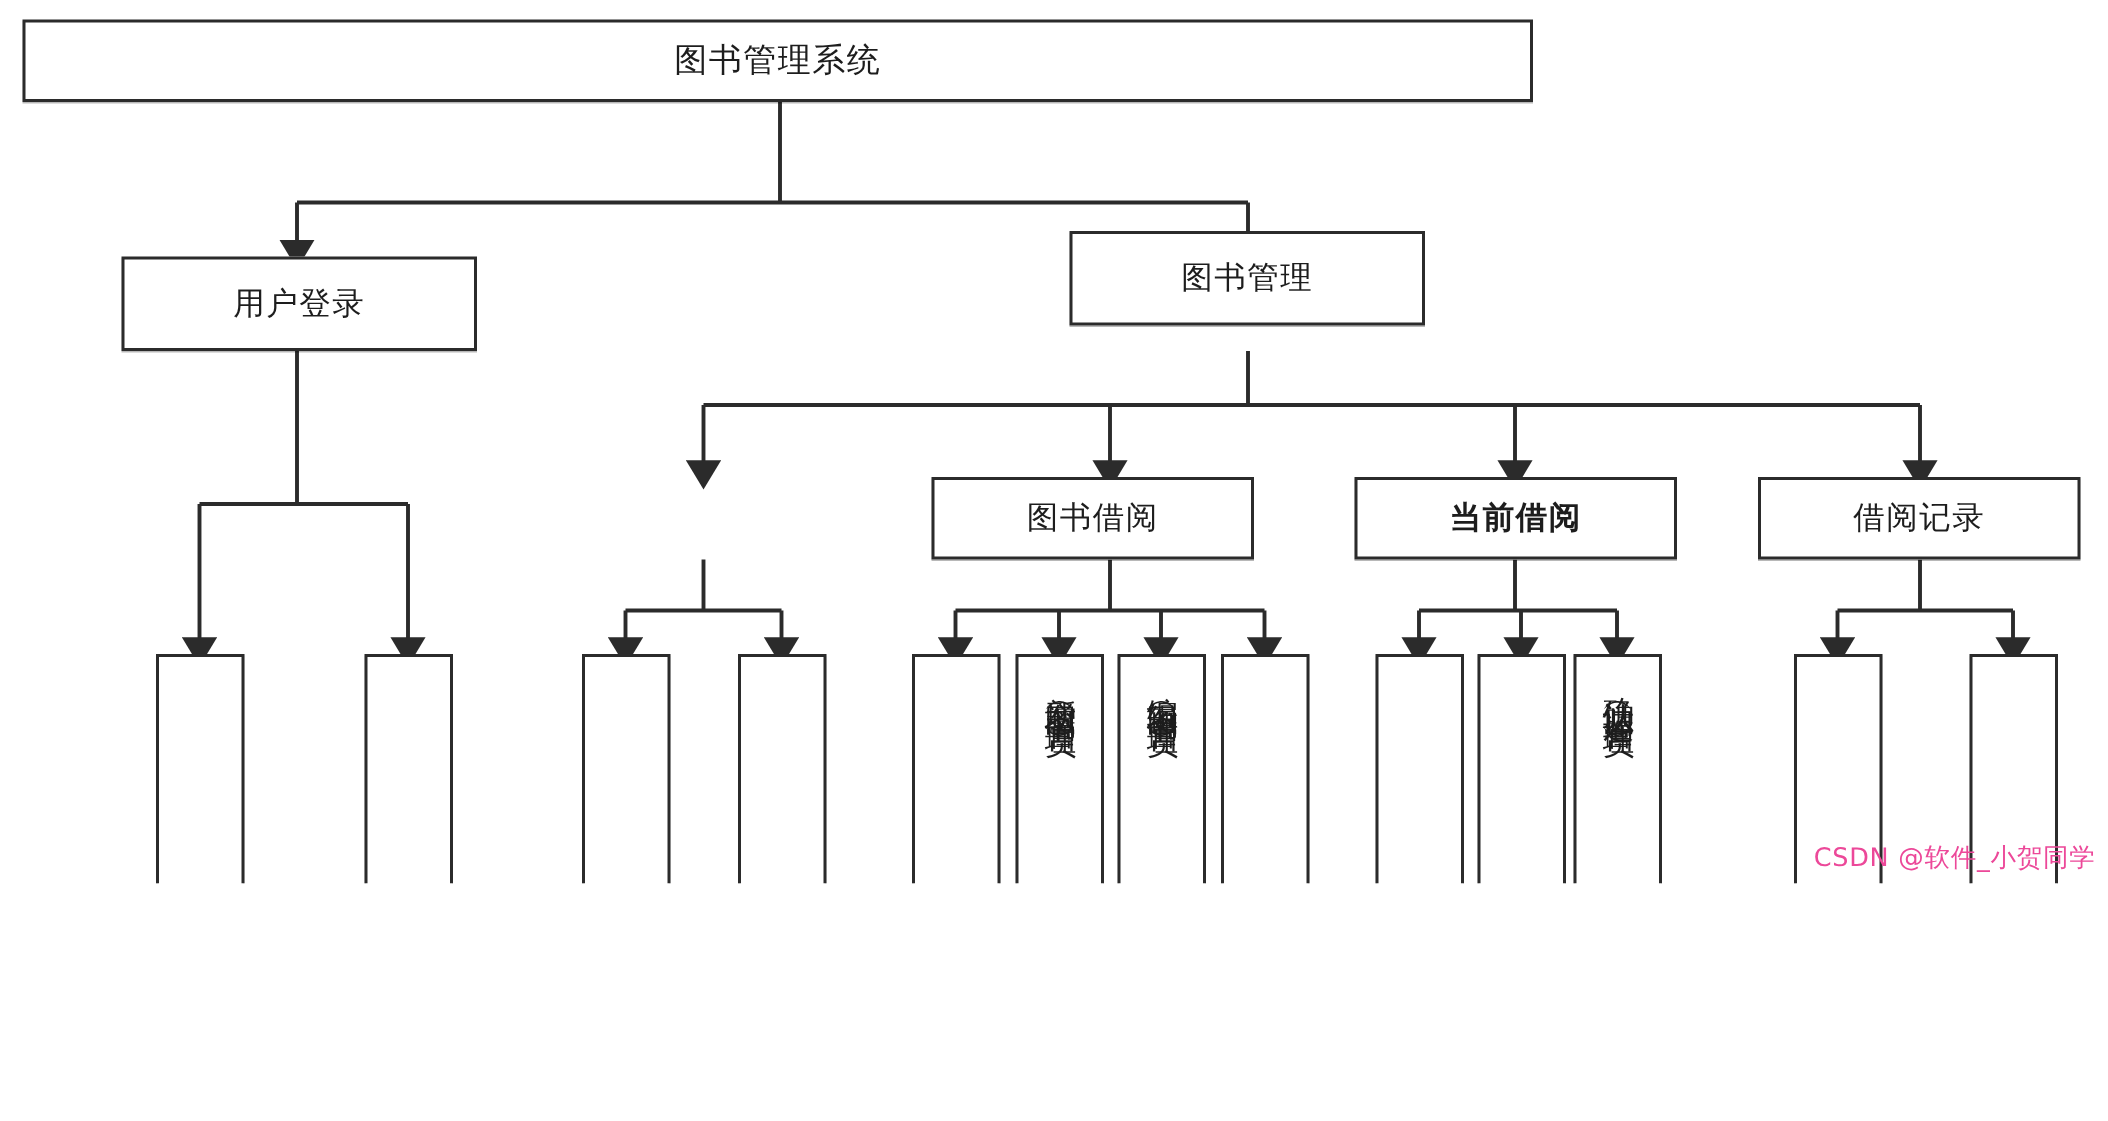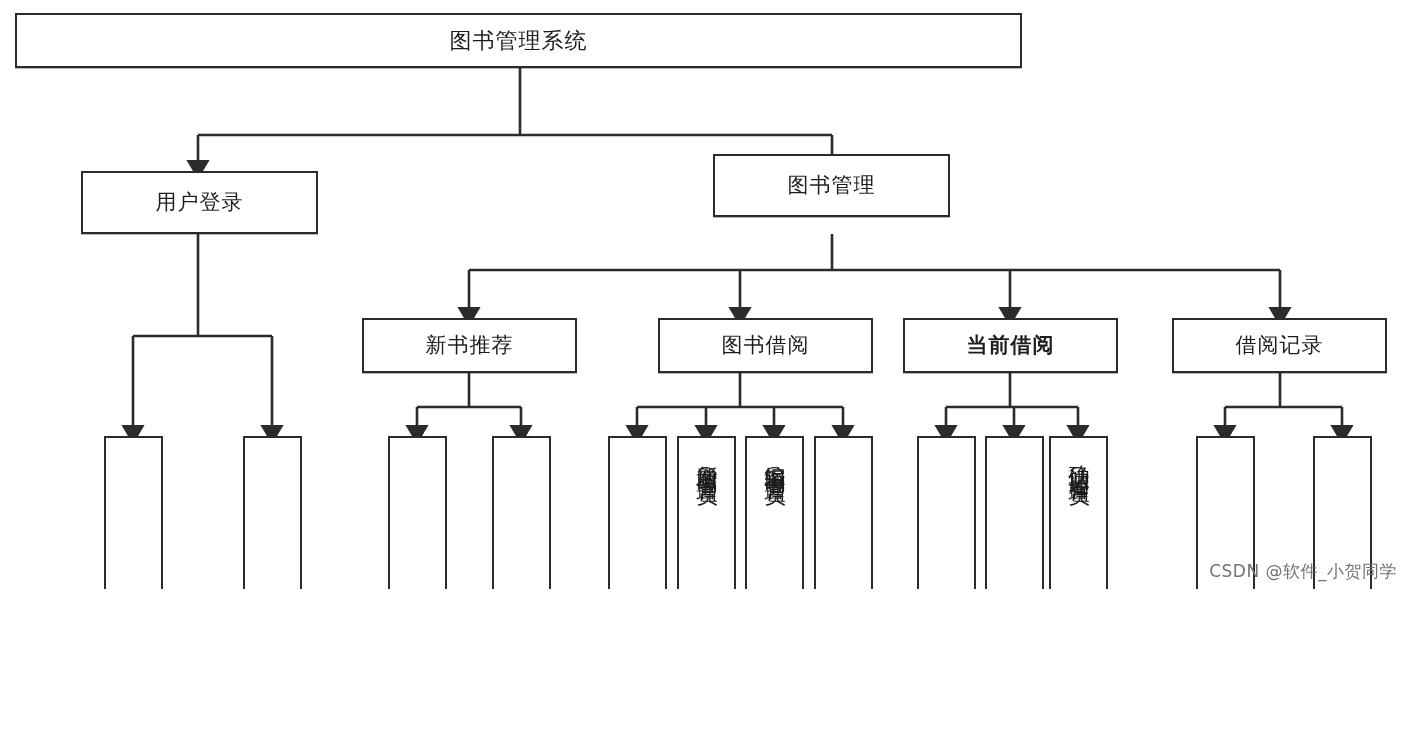--- a/index.html
+++ b/index.html
@@ -62,21 +62,21 @@
     font-size:21px;
     letter-spacing:3px;
     line-height:1;
     white-space:nowrap;
   }
   #watermark{
     position:absolute;
     right:8px;
     bottom:6px;
     font-size:17px;
-    color:#737373;
+    color:#ec4899;
     letter-spacing:0.5px;
     white-space:nowrap;
     user-select:none;
     margin-left:20px;
   }
 </style>
 </head>
 <body>
 
 <div id="diagram-canvas">
@@ -136,25 +136,22 @@
   </div>
 
   <div class="node level1" style="left:81px; top:171px; width:237px; height:63px;">
     <span class="node-label">用户登录</span>
   </div>
 
   <div class="node level1" style="left:713px; top:154px; width:237px; height:63px;">
     <span class="node-label">图书管理</span>
   </div>
 
-  <div class="node level2" style="left:362px; top:318px; width:215px; height:55px;">
-    <span class="node-label">新书推荐</span>
-  </div>
-
-  <div class="node level2" style="left:658px; top:318px; width:215px; height:55px;text-align:right;">
+
+  <div class="node level2" style="left:621px; top:318px; width:215px; height:55px;text-align:right;">
     <span class="node-label">图书借阅</span>
   </div>
 
   <div class="node level2" style="left:903px; top:318px; width:215px; height:55px;font-weight:bold;">
     <span class="node-label">当前借阅</span>
   </div>
 
   <div class="node level2" style="left:1172px; top:318px; width:215px; height:55px;text-align:right;">
     <span class="node-label">借阅记录</span>
   </div>

